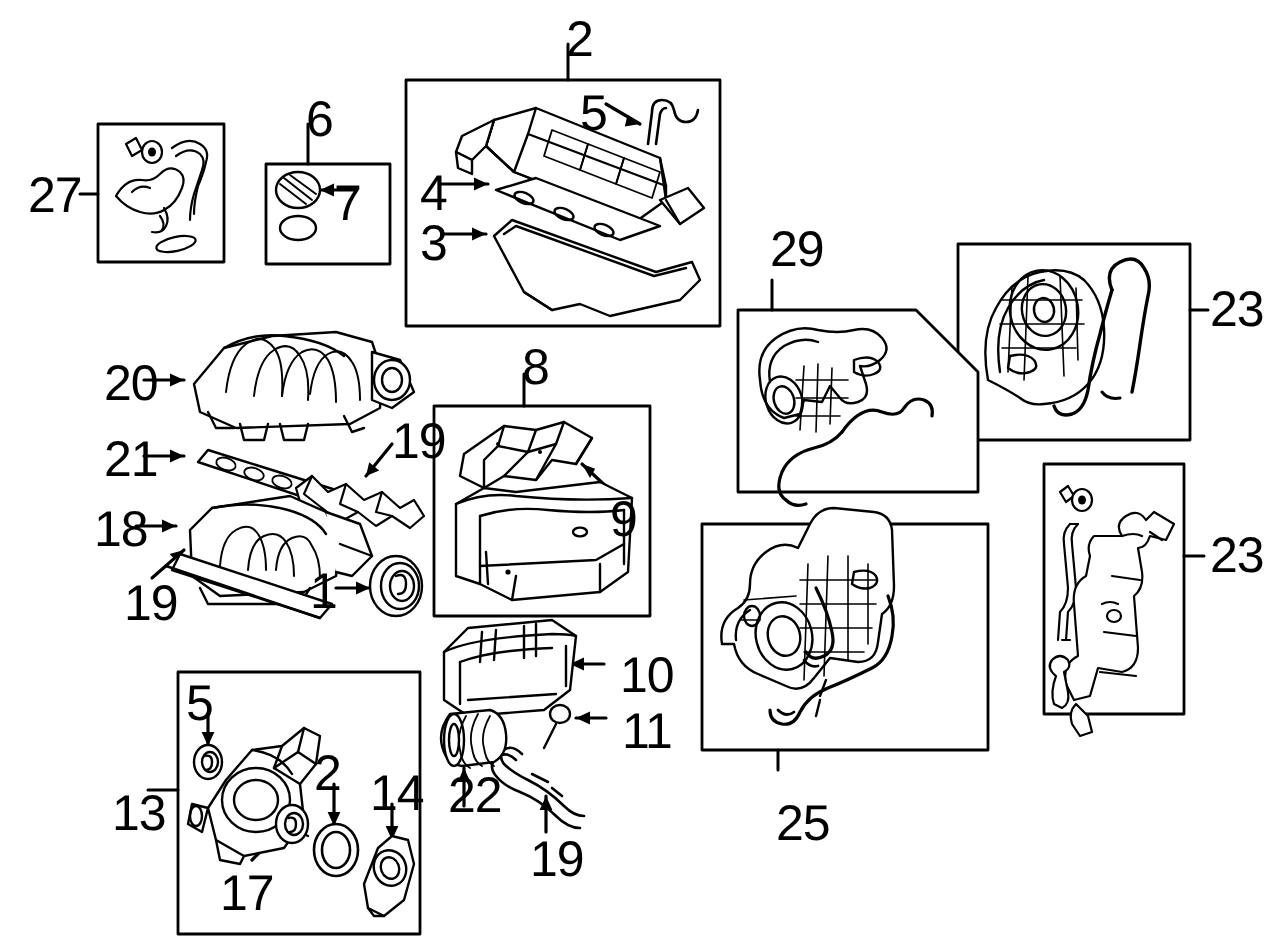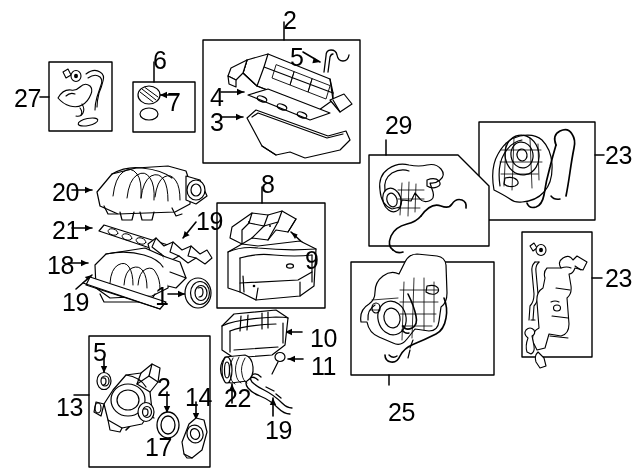--- a/index.html
+++ b/index.html
@@ -424,21 +424,21 @@
 <div class="cal" style="left:167px;top:90px;">7</div>
 <div class="cal" style="left:261px;top:172px;">8</div>
 <div class="cal" style="left:305px;top:248px;">9</div>
 <div class="cal" style="left:310px;top:326px;">10</div>
 <div class="cal" style="left:311px;top:354px;">11</div>
 <div class="cal" style="left:265px;top:418px;">19</div>
 <div class="cal" style="left:56px;top:395px;">13</div>
 <div class="cal" style="left:185px;top:385px;">14</div>
 <div class="cal" style="left:93px;top:340px;">5</div>
 <div class="cal" style="left:157px;top:375px;">2</div>
-<div class="cal" style="left:110px;top:435px;margin-left:35px;">17</div>
+<div class="cal" style="left:110px;top:435px;">17</div>
 <div class="cal" style="left:47px;top:253px;">18</div>
 <div class="cal" style="left:196px;top:209px;">19</div>
 <div class="cal" style="left:62px;top:290px;">19</div>
 <div class="cal" style="left:52px;top:180px;">20</div>
 <div class="cal" style="left:52px;top:218px;text-align:center;">21</div>
 <div class="cal" style="left:224px;top:386px;">22</div>
 <div class="cal" style="left:605px;top:143px;">23</div>
 <div class="cal" style="left:385px;top:113px;">29</div>
 <div class="cal" style="left:388px;top:386px;margin-top:14px;">25</div>
 <div class="cal" style="left:605px;top:266px;">23</div>

